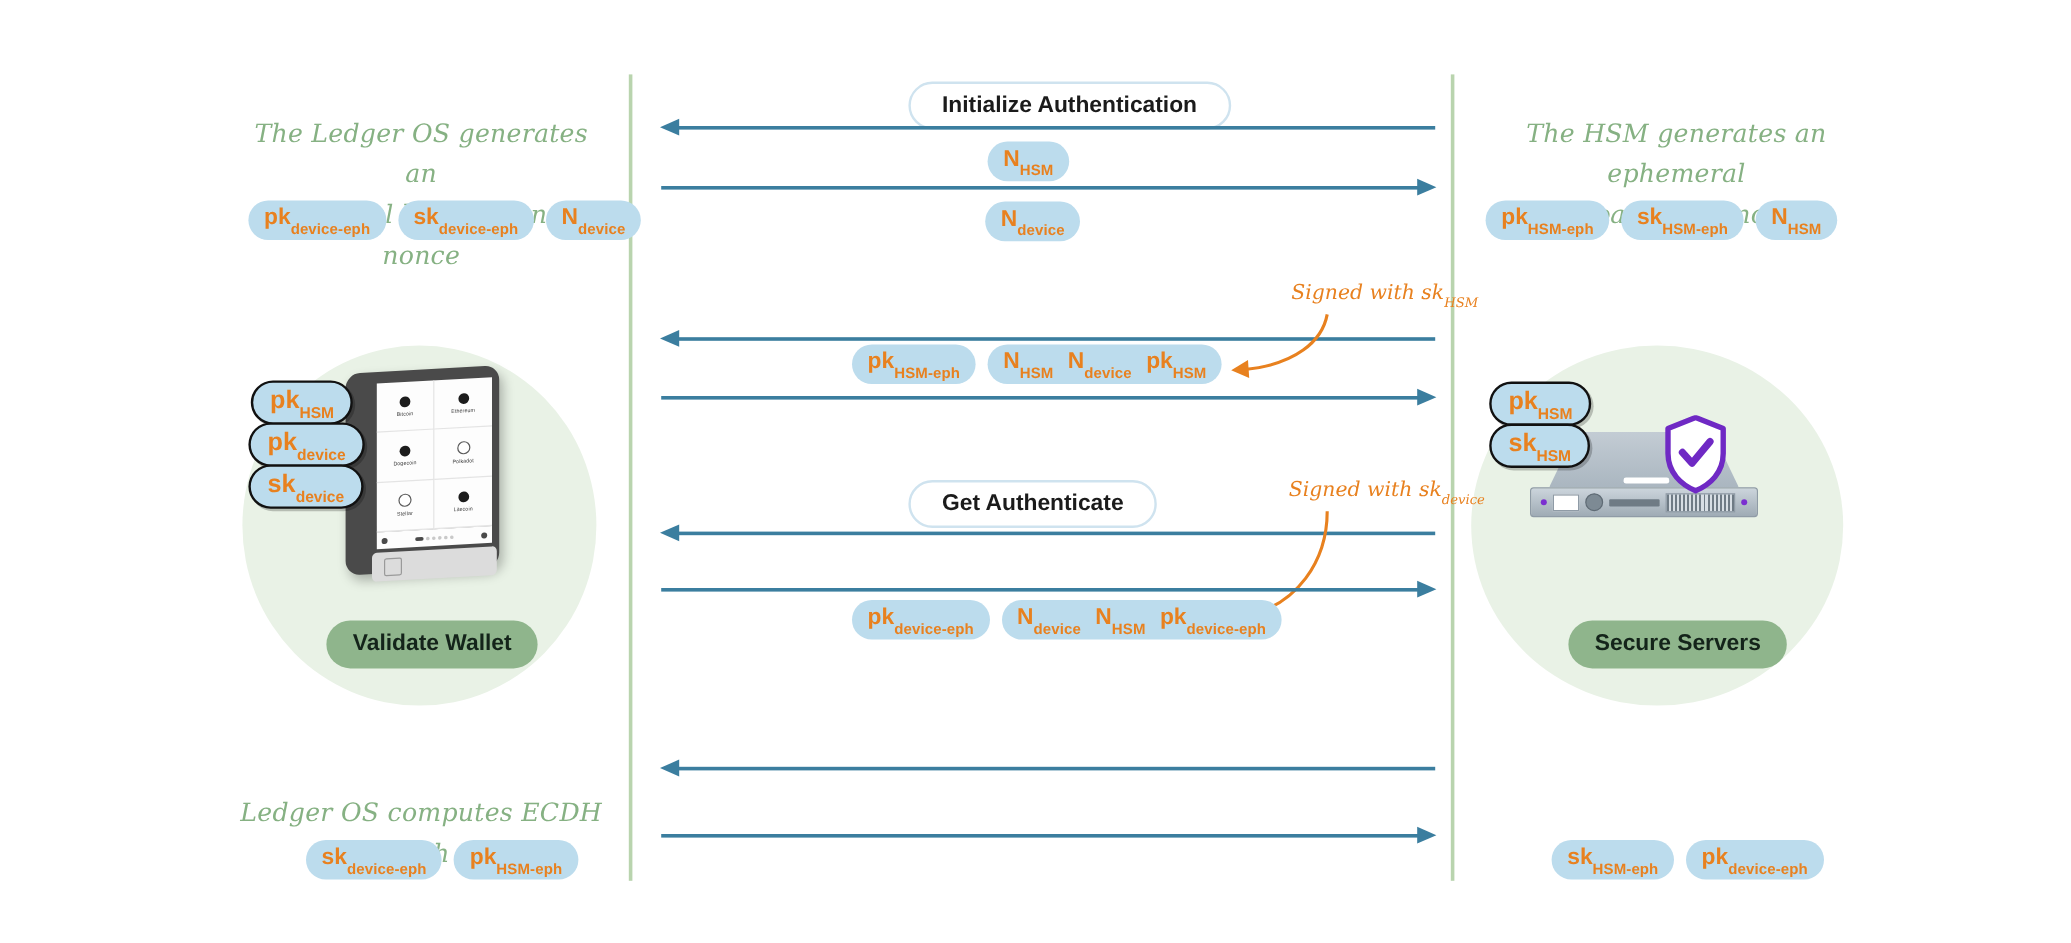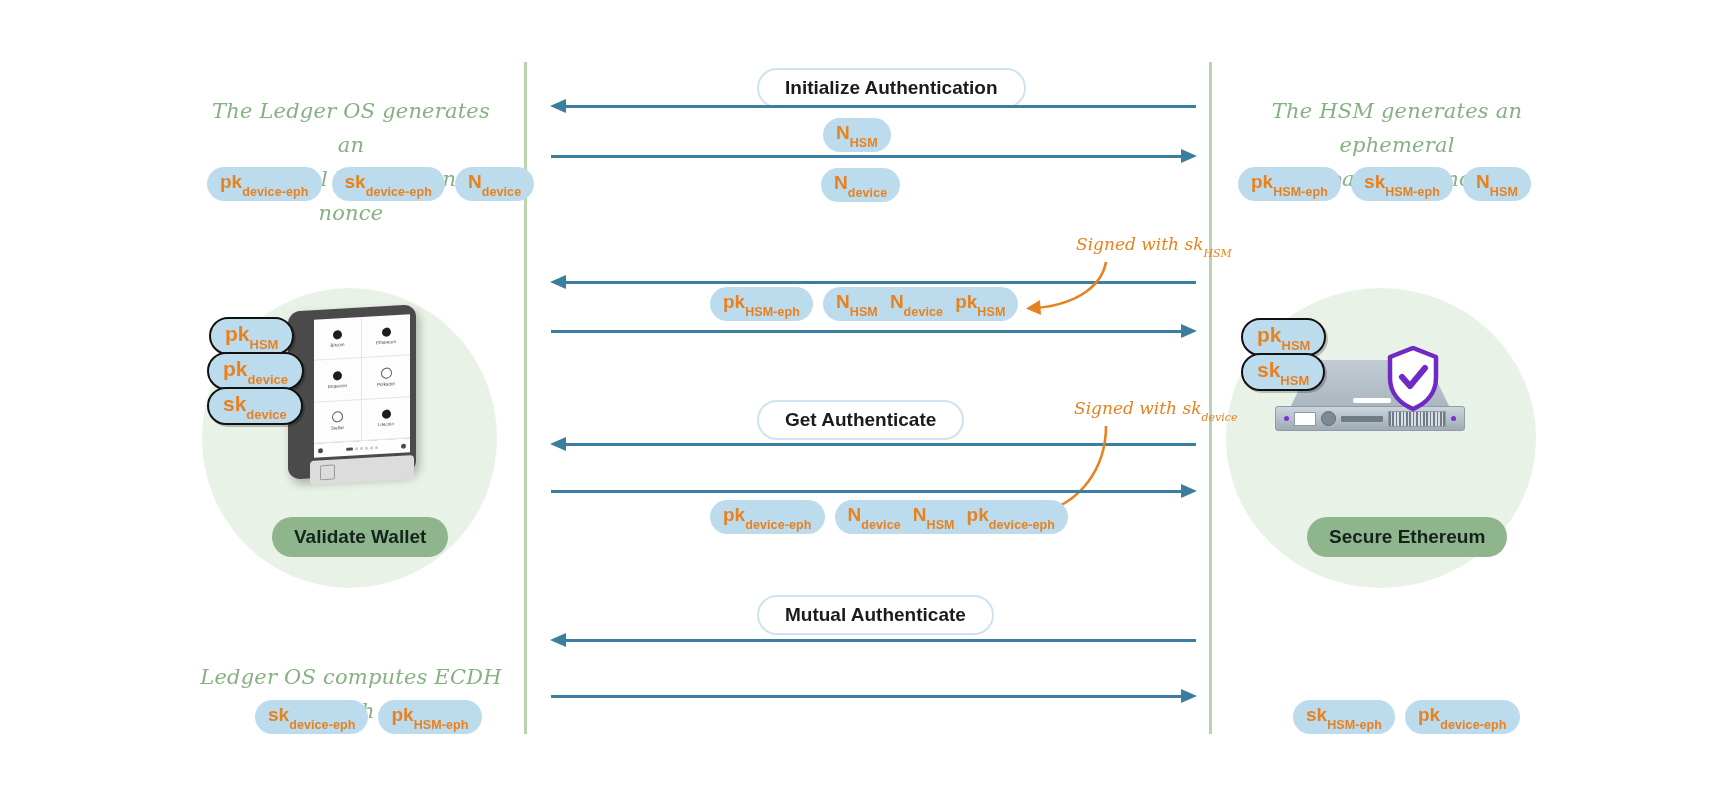--- a/index.html
+++ b/index.html
@@ -293,21 +293,21 @@
   </div>
 
   <div class="badge-outline" style="left:1241px;top:318px;">
       <span class="sr"><span>pk</span><sub>HSM</sub></span>
     </div>
   <div class="badge-outline" style="left:1241px;top:353px;">
       <span class="sr"><span>sk</span><sub>HSM</sub></span>
     </div>
 
   <div class="actor-label" style="left:1307px;top:517px;">
-      <span>Secure Ethereum</span>
+      <span>Secure Servers</span>
     </div>
 
 
   <div class="badge-row" style="left:1288px;top:700px;">
     <span class="badge">
         <span class="sr"><span>sk</span><sub>HSM-eph</sub></span>
       </span>
     <span class="badge">
         <span class="sr"><span>pk</span><sub>device-eph</sub></span>
       </span>
@@ -391,21 +391,20 @@
     <span class="badge">
         <span class="sr"><span>pk</span><sub>device-eph</sub></span>
       </span>
     <span class="badge">
       <span class="grp sr"><span>N</span><sub>device</sub></span>
       <span class="grp sr"><span>N</span><sub>HSM</sub></span>
       <span class="grp sr"><span>pk</span><sub>device-eph</sub></span>
     </span>
   </div>
 
-  <div class="step-pill" style="left:757px;top:595px;">Mutual Authenticate</div>
 
   <div class="arrow to-left" style="left:551px;top:633px;width:645px;">
     <span class="head"></span>
     <span class="shaft"></span>
   </div>
 
   <div class="arrow to-right" style="left:551px;top:689px;width:645px;">
     <span class="head"></span>
     <span class="shaft"></span>
   </div>

